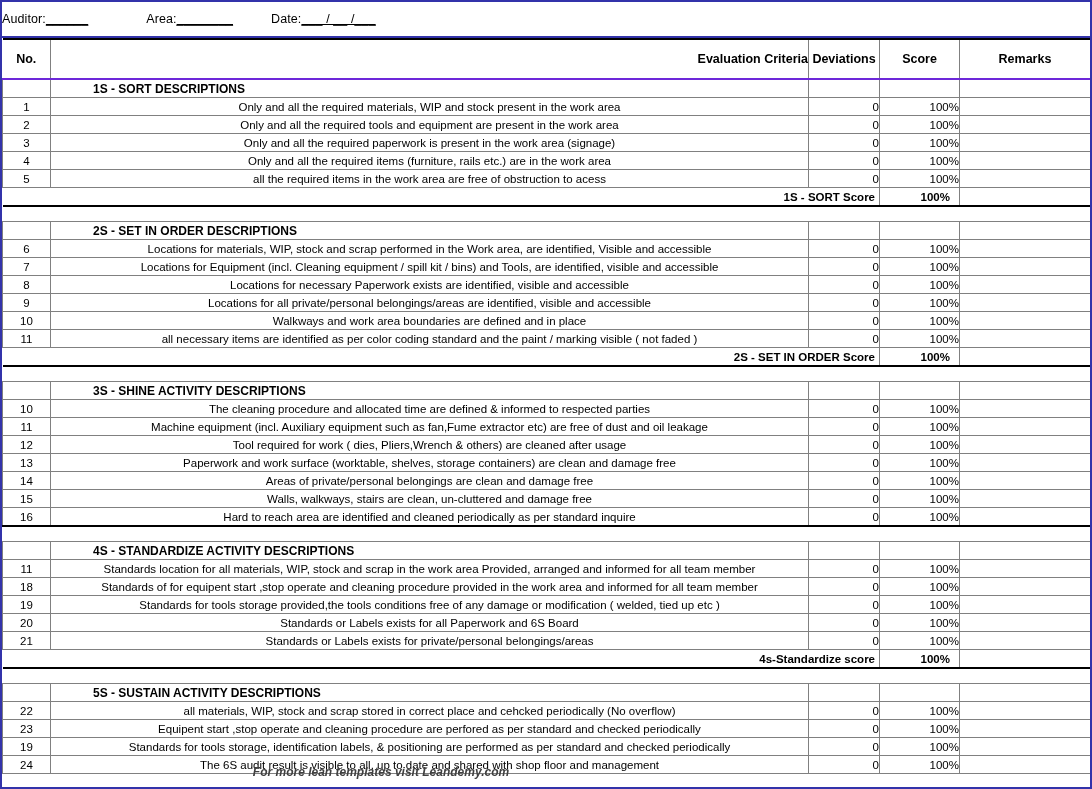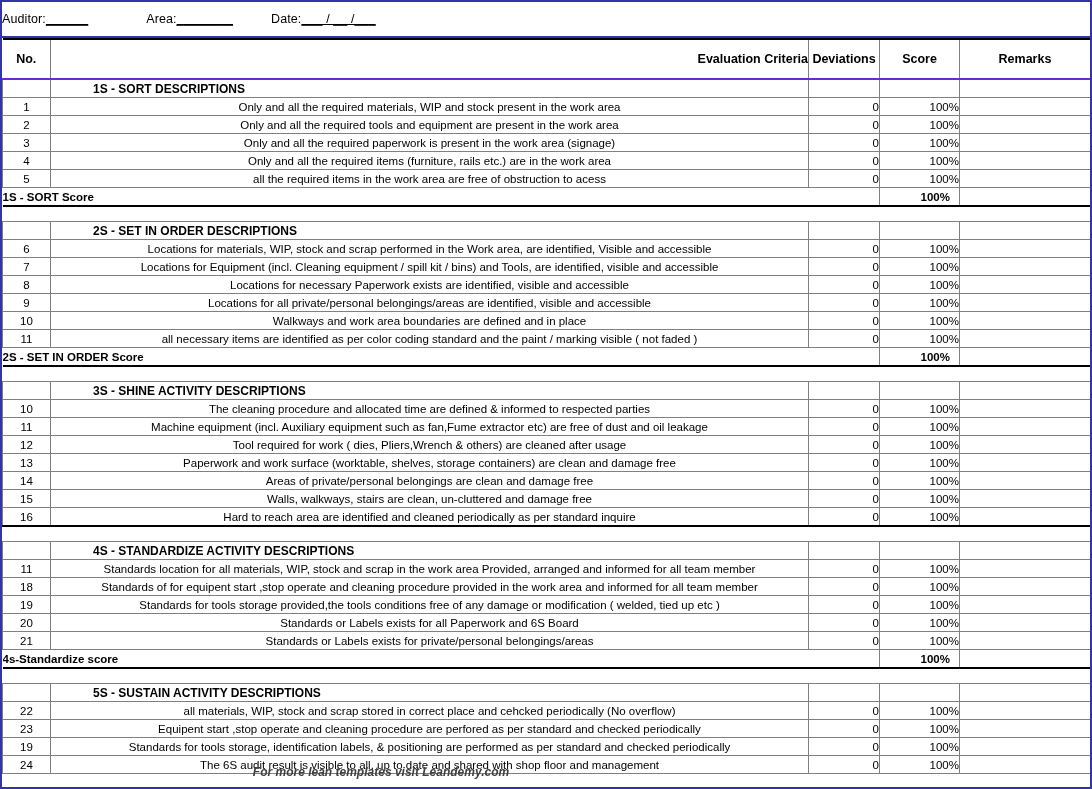--- a/index.html
+++ b/index.html
@@ -116,20 +116,21 @@
   }
   td.rem { }
 
   
   tr.total-row td {
     height: 17px;
     font-weight: bold;
     font-size: 11.5px;
   }
   tr.total-row td.total-label {
+    text-align: right;
     padding-right: 4px;
     border-left: none;
   }
   tr.total-row td.total-score {
     text-align: right;
     padding-right: 9px;
   }
   tr.total-row td.total-rem { border: 1px solid #ffffff; border-left: none; }
 
   

